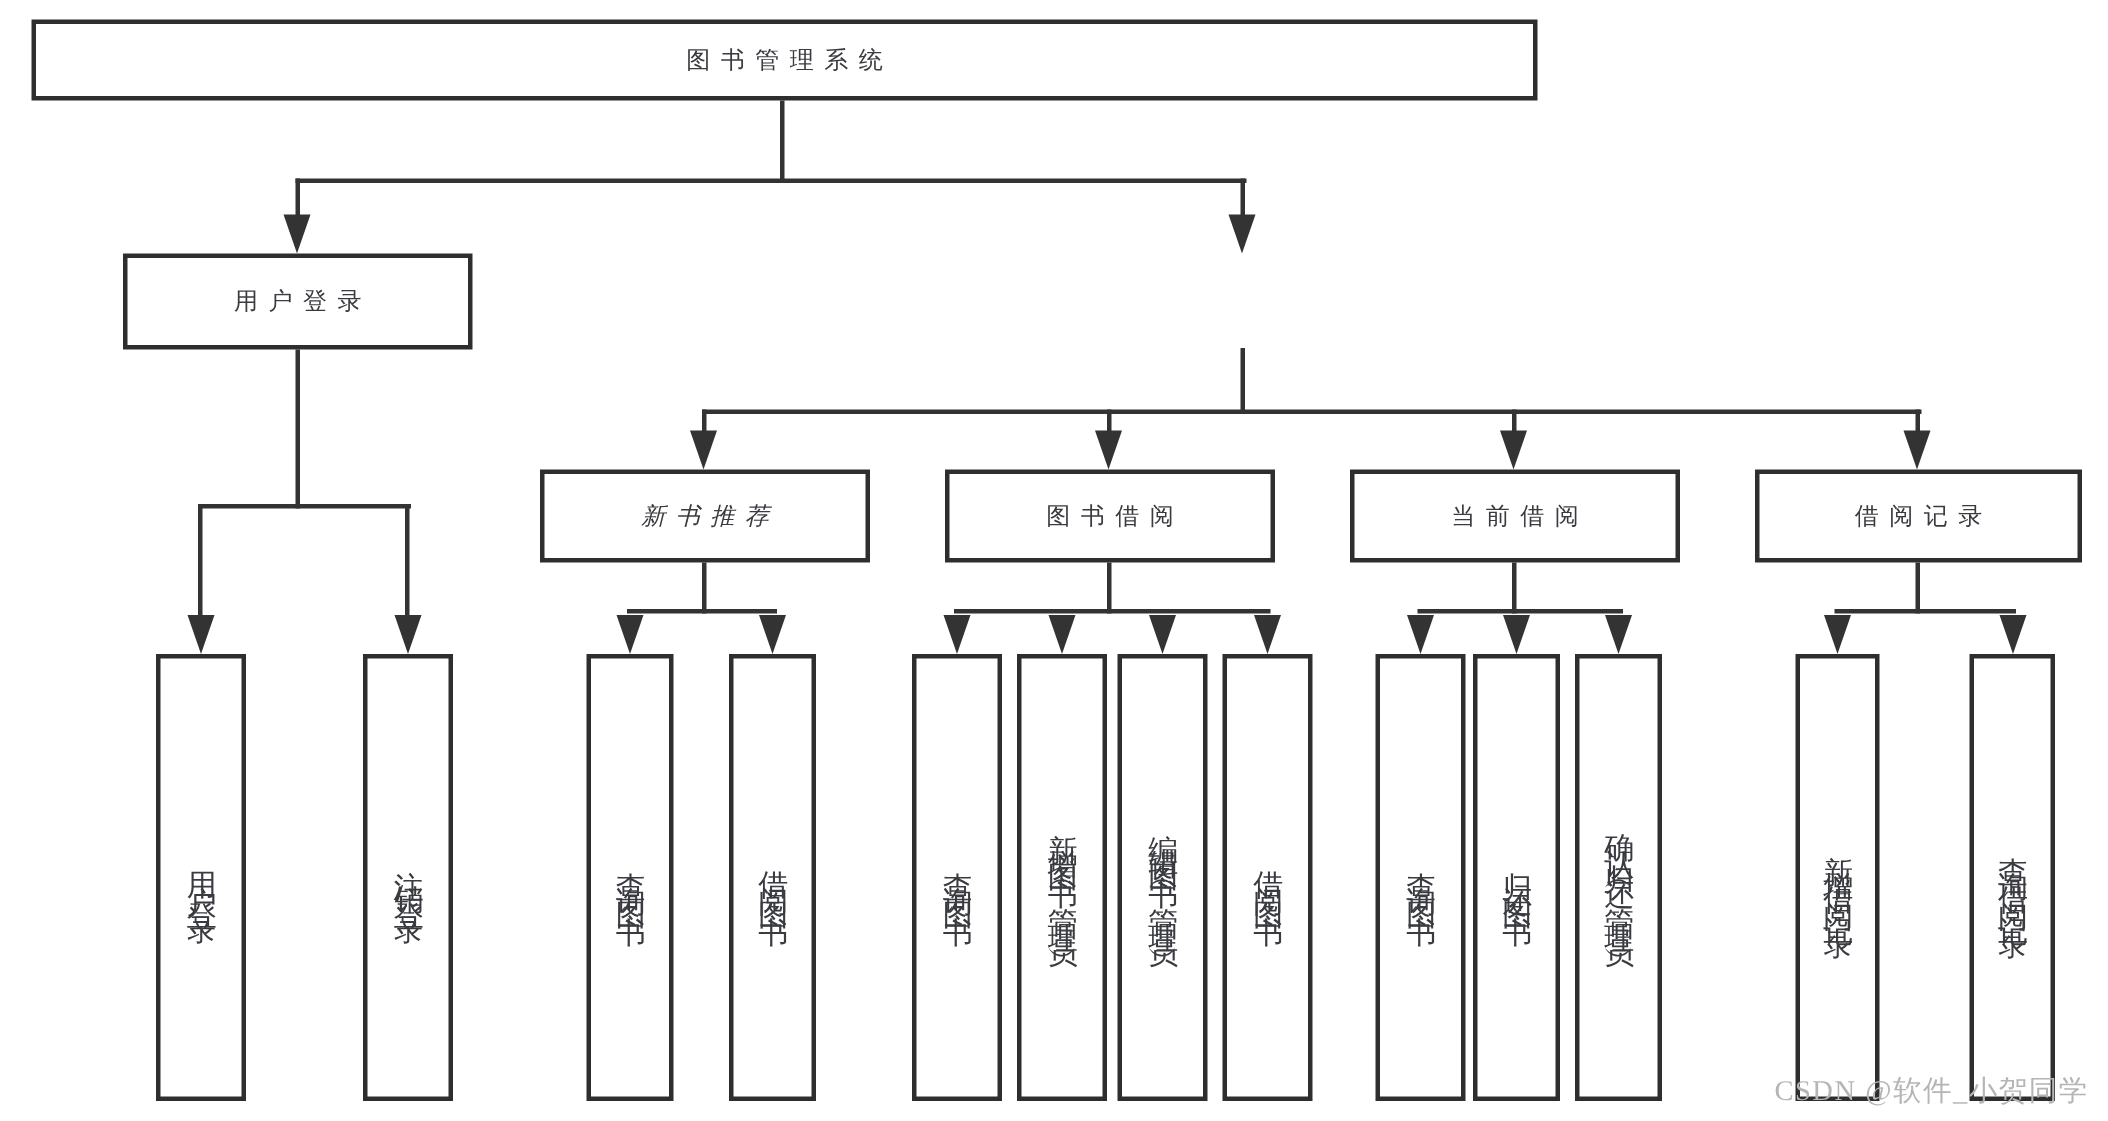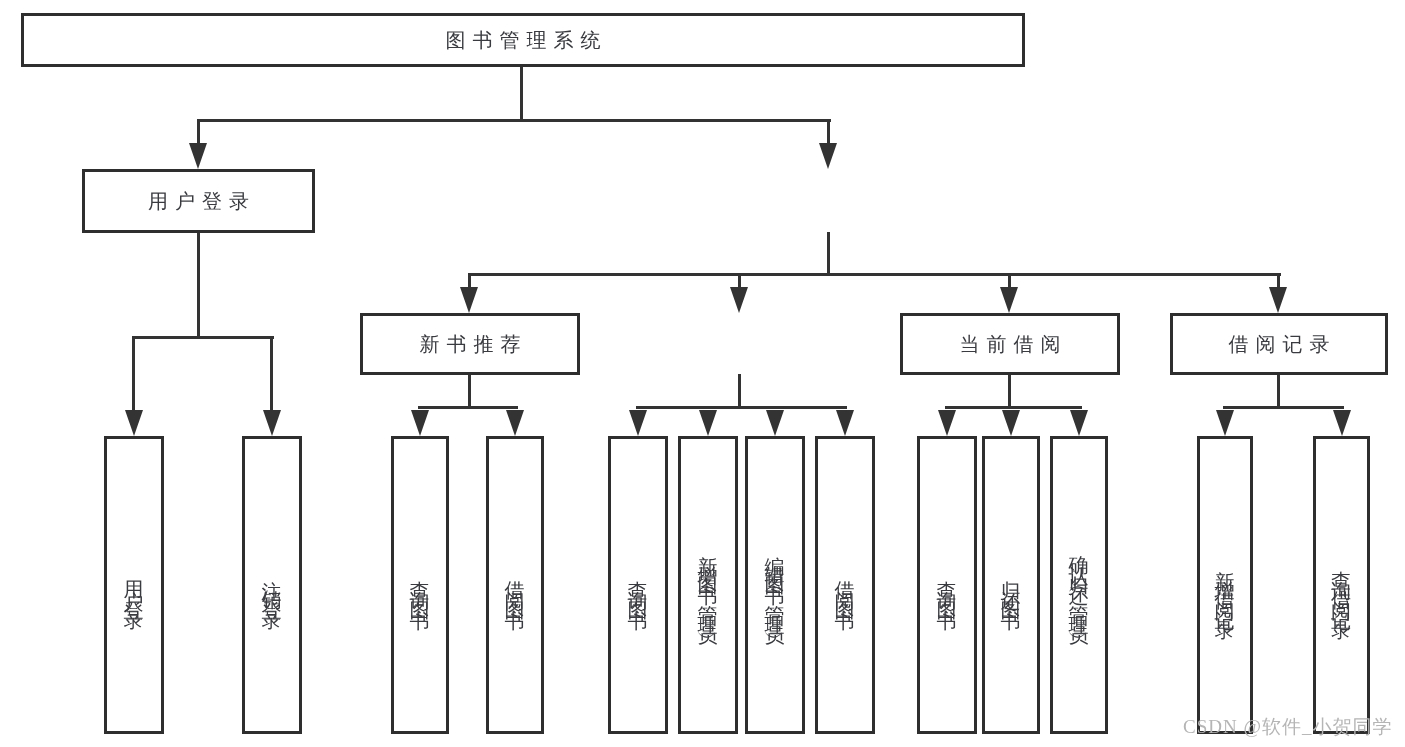--- a/index.html
+++ b/index.html
@@ -23,21 +23,21 @@
   }
   .box {
     position: absolute;
     box-sizing: border-box;
     background: var(--box-bg);
     border: 3px solid var(--border-color);
     color: var(--text-color);
     display: flex;
     align-items: center;
     justify-content: center;
-    font-size: 20px;
+    font-size: 16px;
     letter-spacing: 7px;
     text-indent: 7px;
     white-space: nowrap;
     z-index: 2;
   }
   .leaf {
     writing-mode: vertical-rl;
     text-orientation: mixed;
     letter-spacing: 10px;
     text-indent: 0;
@@ -67,21 +67,21 @@
     color: var(--watermark-color);
     letter-spacing: 1px;
     white-space: nowrap;
     z-index: 5;
     font-family: Liberation Serif, serif;
   }
   
   #b-root        { left: 21px;   top: 13px;  width: 1004px; height: 54px; }
   #b-user-login  { left: 82px;   top: 169px; width: 233px;  height: 64px; }
   #b-book-mgmt   { left: 712px;  top: 169px; width: 233px;  height: 64px; }
-  #b-new-books   { left: 360px;  top: 313px; width: 220px;  height: 62px; }
+  #b-new-books   { left: 360px;  top: 313px; width: 220px;  height: 62px; font-style: italic; }
   #b-book-borrow { left: 630px;  top: 313px; width: 220px;  height: 62px; }
   #b-cur-borrow  { left: 900px;  top: 313px; width: 220px;  height: 62px; }
   #b-records     { left: 1170px; top: 313px; width: 218px;  height: 62px; }
   .leaf { top: 436px; height: 298px; }
   #lf-login       { left: 104px;  width: 60px; }
   #lf-logout      { left: 242px;  width: 60px; }
   #lf-query-1     { left: 391px;  width: 58px; }
   #lf-borrow-1    { left: 486px;  width: 58px; }
   #lf-query-2     { left: 608px;  width: 60px; }
   #lf-add-book    { left: 678px;  width: 60px; }
@@ -96,20 +96,21 @@
 </head>
 <body>
 
 <div class="canvas">
 
   <div class="box" id="b-root">图书管理系统</div>
 
   <div class="box" id="b-user-login">用户登录</div>
 
   <div class="box" id="b-new-books">新书推荐</div>
+  <div class="box" id="b-book-borrow">图书借阅</div>
   <div class="box" id="b-cur-borrow">当前借阅</div>
   <div class="box" id="b-records">借阅记录</div>
 
   <div class="box leaf" id="lf-login">用户登录</div>
   <div class="box leaf" id="lf-logout">注销登录</div>
   <div class="box leaf" id="lf-query-1">查询图书</div>
   <div class="box leaf" id="lf-borrow-1">借阅图书</div>
   <div class="box leaf" id="lf-query-2">查询图书</div>
   <div class="box leaf" id="lf-add-book">新增图书（管理员）</div>
   <div class="box leaf" id="lf-edit-book">编辑图书（管理员）</div>

